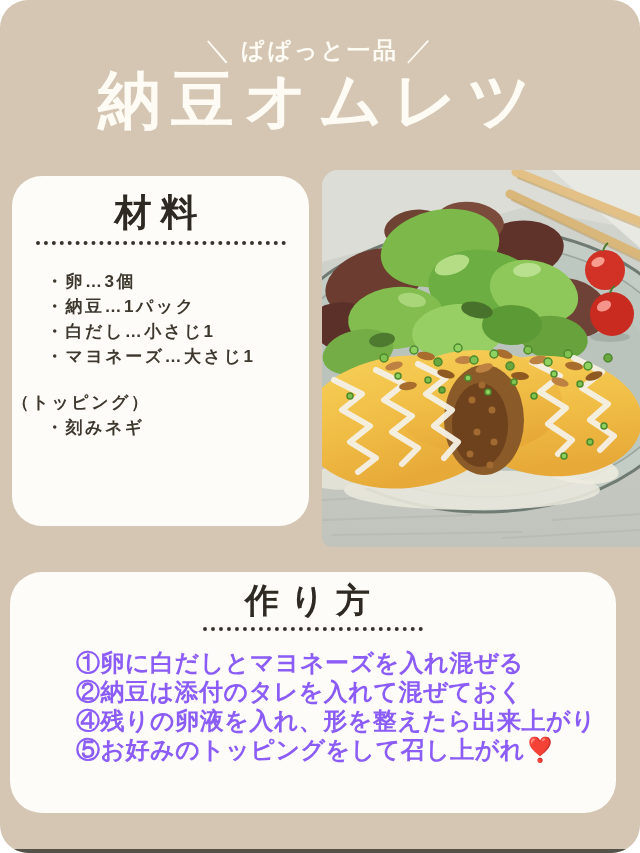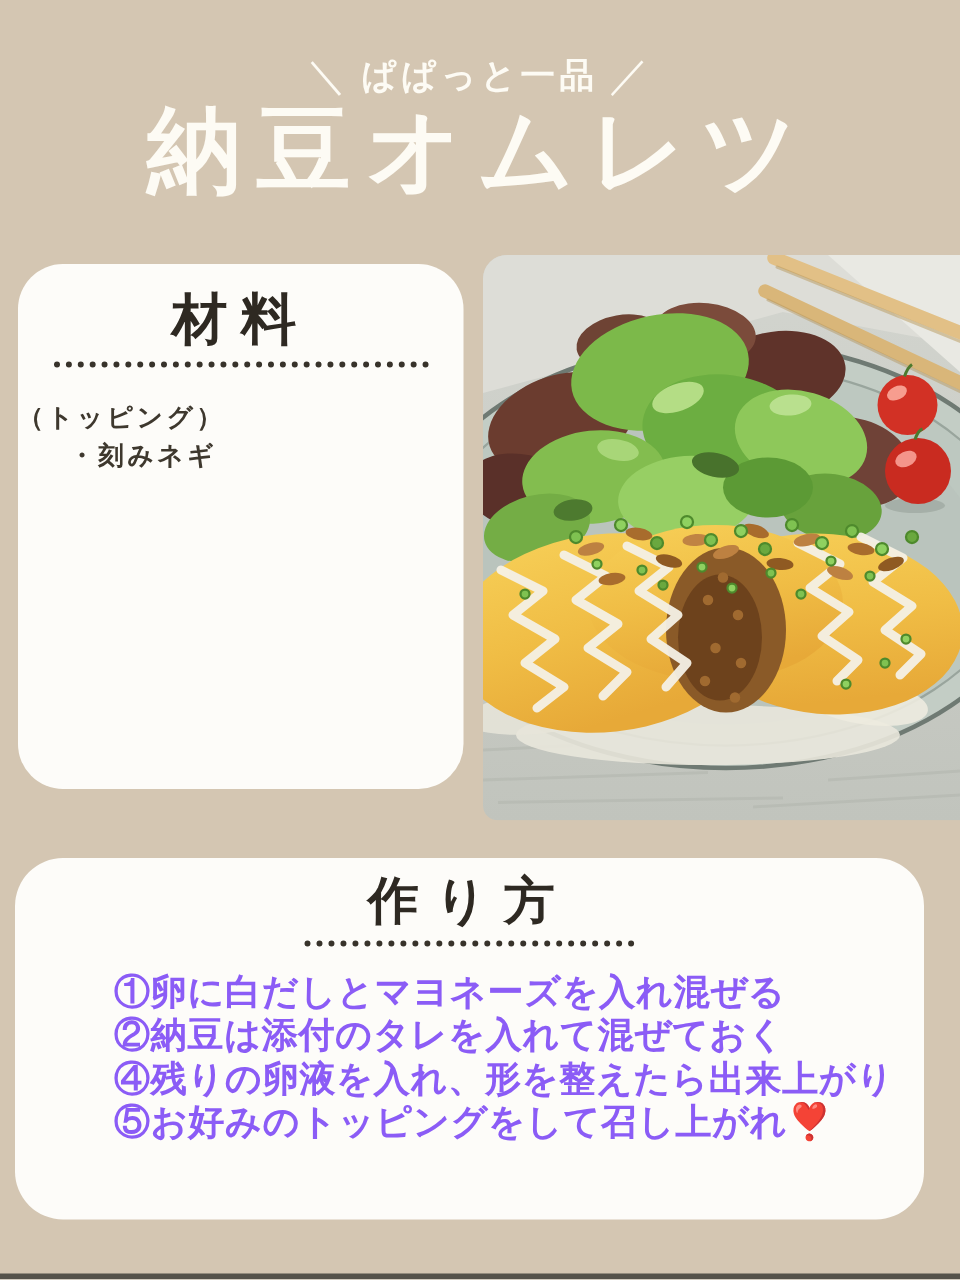--- a/index.html
+++ b/index.html
@@ -2,21 +2,22 @@
 <html><head>
 <meta charset="utf-8">
 <style>
   html, body { margin: 0; padding: 0; }
   .canvas {
     position: relative;
     width: 640px;
     height: 853px;
     background: #d4c6b2;
     overflow: hidden;
-    font-family: Liberation Serif, serif;
+    font-family: Liberation Sans, sans-serif;
+    border-radius: 28px;
   }
   
   .tagline {
     position: absolute;
     top: 31px; left: 0; right: 0;
     text-align: center;
     color: #fdfbf4;
     font-weight: bold;
     font-size: 23px;
     letter-spacing: 3px;
@@ -100,20 +101,26 @@
 <div class="canvas">
 
   <div class="tagline">
     <span class="slash">＼</span><span>ぱぱっと一品</span><span class="slash">／</span>
   </div>
   <h1 class="title">納豆オムレツ</h1>
 
   <section class="card ingredients-card">
     <h2>材料</h2>
     <div class="dotted dotted-ing"></div>
+    <ul class="ing-list">
+        <li>・卵…3個</li>
+        <li>・納豆…1パック</li>
+        <li>・白だし…小さじ1</li>
+        <li>・マヨネーズ…大さじ1</li>
+      </ul>
     <div class="toppings-label">（トッピング）</div>
     <ul class="top-list">
         <li>・刻みネギ</li>
       </ul>
   </section>
 
   <figure class="photo" style="margin:0">
     <svg viewBox="0 0 318 377" width="318" height="377" xmlns="http://www.w3.org/2000/svg">
       <defs>
         <linearGradient id="egg" x1="0" y1="0" x2="0.3" y2="1">

